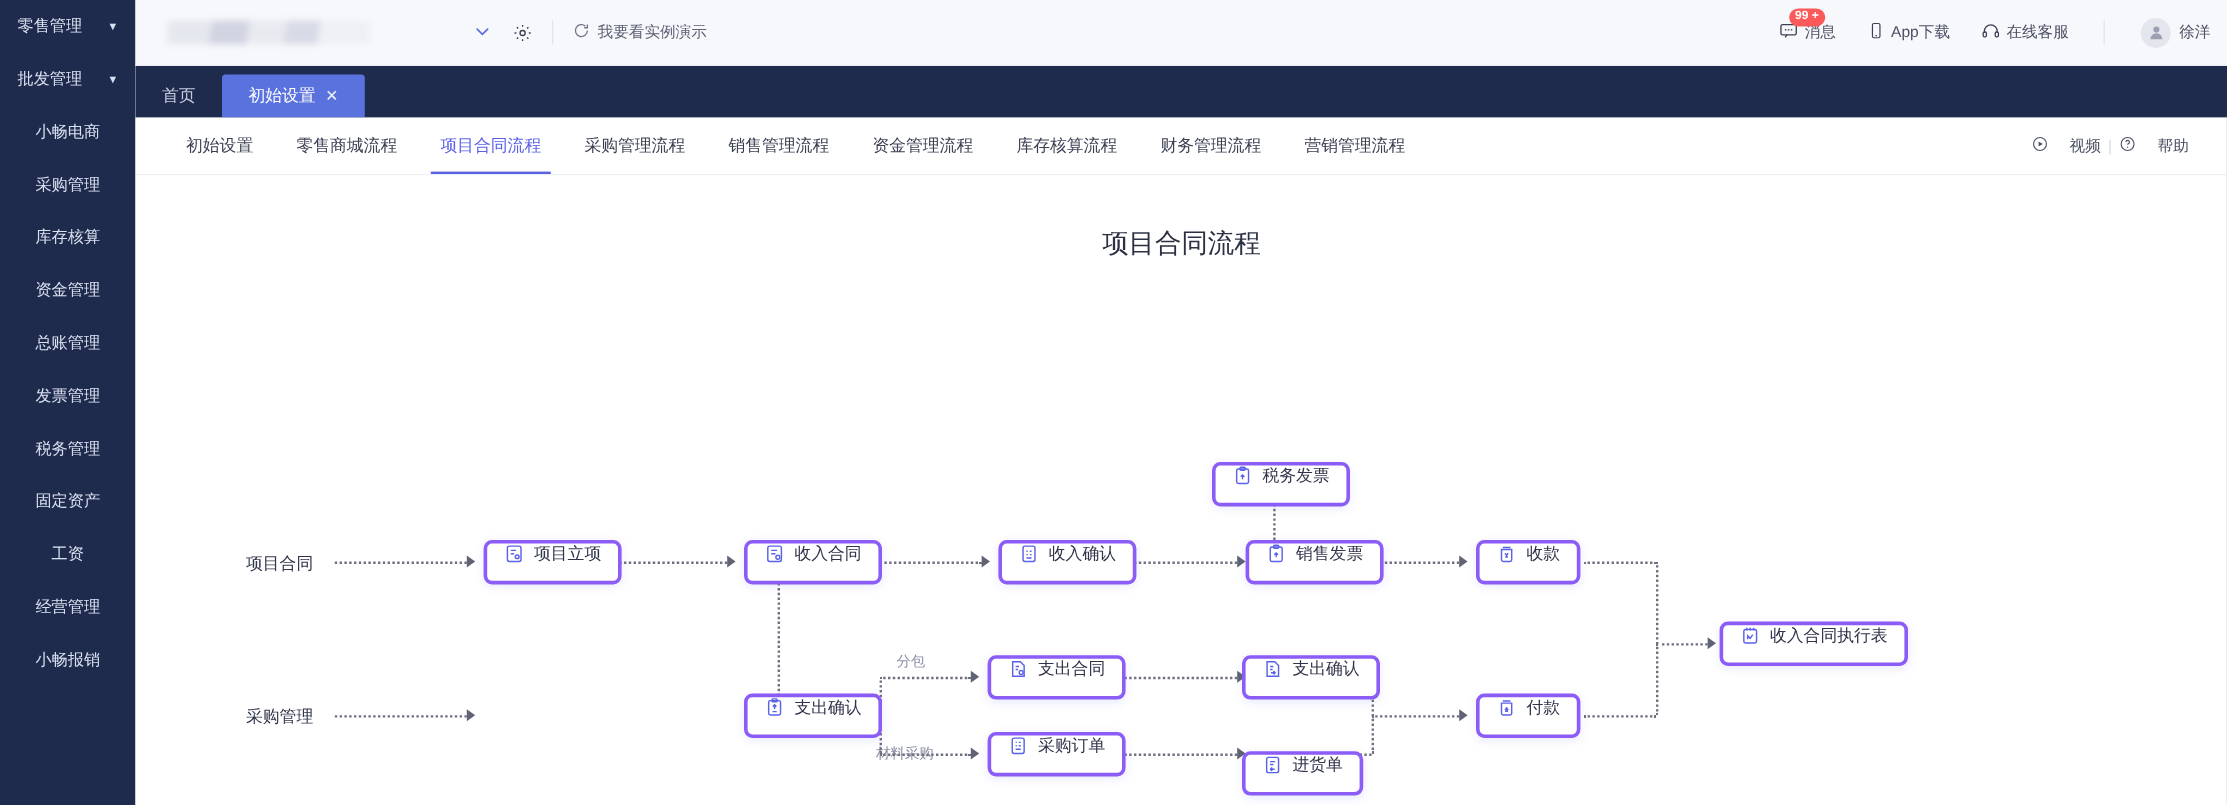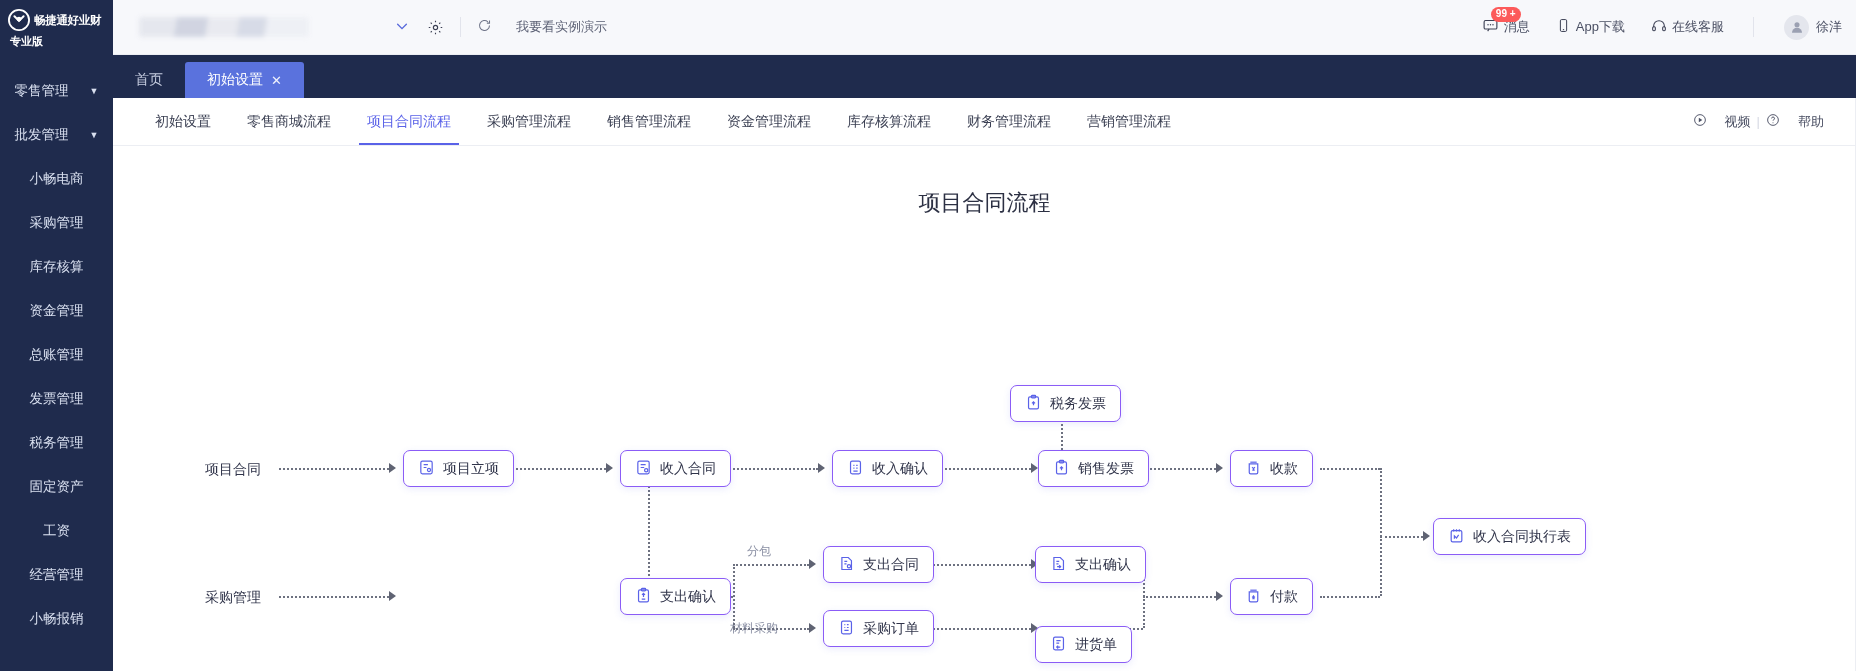--- a/index.html
+++ b/index.html
@@ -43,21 +43,21 @@
     padding: 0 14px 0 18px; border-bottom: 1px solid #eceef3; position: relative;
   }
   .org-blur {
     width: 170px; height: 20px; border-radius: 2px;
     background: linear-gradient(100deg,#e5e7ee 0 22%, #cfd3e0 22% 40%, #e9eaf0 40% 58%, #d6dae6 58% 74%, #eef0f5 74% 100%);
     filter: blur(2.5px); opacity: .95; margin-left: 8px;
   }
   .hdr-caret { color: #5a6bdc; font-size: 13px; margin-left: 86px; cursor: pointer; }
   .gear { margin-left: 18px; cursor: pointer; display:flex; }
   .hdr-sep { width: 1px; height: 20px; background: #e2e4ec; margin: 0 16px; }
-  .demo-link { display: flex; align-items: center; gap: 24px; color: #5c6175; font-size: 13px; cursor: pointer; }
+  .demo-link { display: flex; align-items: center; gap: 6px; color: #5c6175; font-size: 13px; cursor: pointer; }
   .hdr-right { margin-left: auto; display: flex; align-items: center; gap: 0; }
   .hdr-btn {
     display: flex; align-items: center; gap: 5px; color: #4a4f63;
     font-size: 13px; cursor: pointer; padding: 0 13px; position: relative;
   }
   .badge {
     position: absolute; top: -10px; left: 22px;
     background: #fc5a5a; color: #fff; font-size: 10px; font-weight: bold;
     border-radius: 9px; padding: 1px 5px 2px; line-height: 1.15; white-space: nowrap;
   }
@@ -109,23 +109,23 @@
   .sn-divider { color: #d6d9e3; }
 
   
   .flow-title {
     text-align: center; font-size: 22px; color: #2c3043;
     margin-top: 42px; font-weight: normal;
   }
   .canvas { position: relative; flex: 1; }
   .node {
     position: absolute; height: 37px; background: #fff;
-    border: 1px solid #8b5cf6; border-radius: 7px;
+    border: 3px solid #8b5cf6; border-radius: 7px;
     box-shadow: 0 2px 7px rgba(90,98,232,.13);
-    display: flex; align-items: center; gap: 8px; padding: 0 14px;
+    display: flex; align-items: flex-start; gap: 8px; padding: 0 14px;
     font-size: 14px; color: #30344a; cursor: pointer; white-space: nowrap;
   }
   .node svg { flex: 0 0 auto; }
   .lane-label {
     position: absolute; font-size: 14px; color: #30344a; white-space: nowrap;
   }
   .edge-label {
     position: absolute; font-size: 12px; color: #8a8fa3; white-space: nowrap;
   }
   .dash-h {
@@ -152,33 +152,20 @@
   .scroll-shadow {
     position: absolute; right: 0; top: 0; width: 1px; height: 100%; background: #eceef3;
   }
 </style>
 </head>
 <body>
 
 <div class="app">
 
   <aside class="sidebar">
-    <div class="brand">
-      <div class="brand-row">
-        <span class="brand-logo">
-          <svg width="22" height="22" viewBox="0 0 24 24">
-            <circle cx="12" cy="12" r="11" fill="none" stroke="#fff" stroke-width="2"></circle>
-            <path d="M7 8 L12 13 L17 8" fill="none" stroke="#fff" stroke-width="2.2" stroke-linecap="round"></path>
-            <circle cx="12" cy="11" r="2.6" fill="#fff"></circle>
-          </svg>
-        </span>
-        <span class="brand-name">畅捷通好业财</span>
-      </div>
-      <div class="brand-sub">专业版</div>
-    </div>
 
     <nav class="nav">
       <div class="nav-item">
         <span>零售管理</span>
         <span class="caret">▼</span>
       </div>
       <div class="nav-item">
         <span>批发管理</span>
         <span class="caret">▼</span>
       </div>

